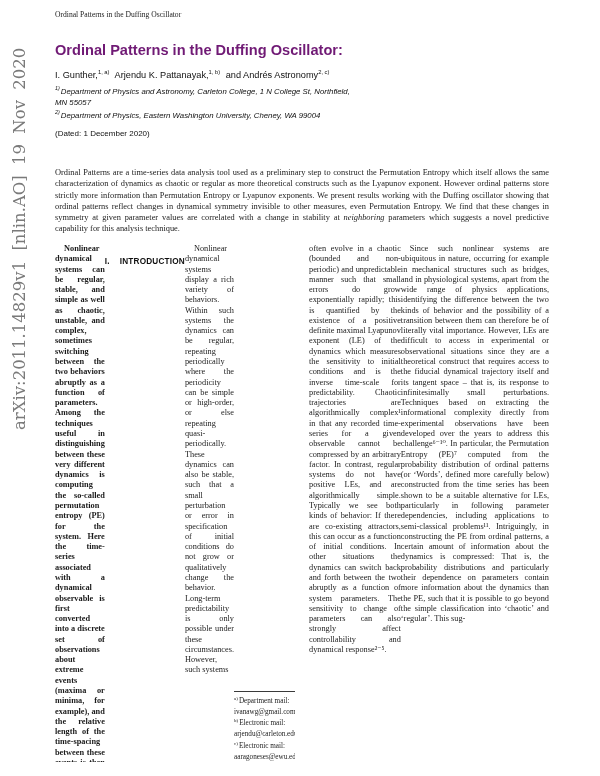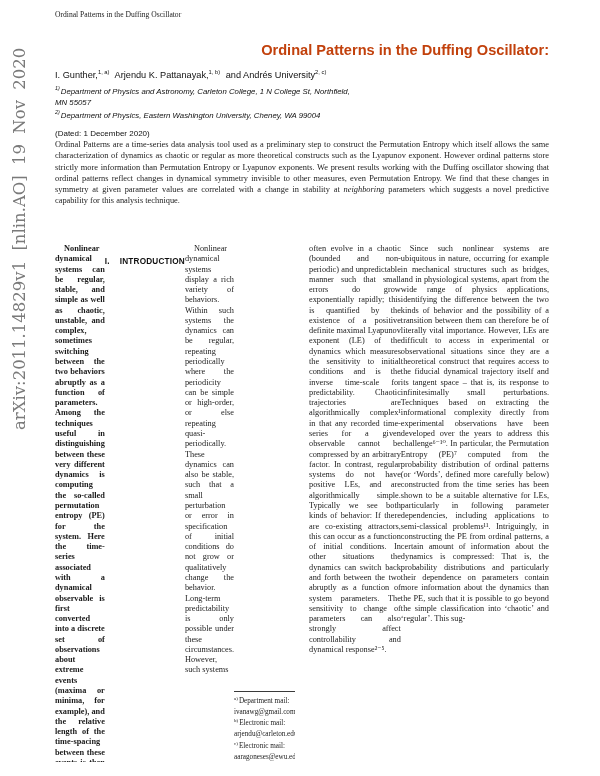--- a/index.html
+++ b/index.html
@@ -45,23 +45,22 @@
     width: 494px;
     display: flex;
     flex-direction: column;
   }
 
   .title {
     font-family: "Liberation Sans", "DejaVu Sans", sans-serif;
     font-size: 14.6px;
     font-weight: bold;
     line-height: 1.4;
-    color: #c2410c;
+    color: #701a75;
     margin-bottom: 9px;
-    text-align: right;
   }
 
   .authors {
     font-family: "Liberation Sans", "DejaVu Sans", sans-serif;
     font-size: 9.2px;
     color: #101010;
     margin-bottom: 5px;
   }
   .authors .author { margin-right: 3px; }
   .authors sup { font-size: 5.8px; }
@@ -71,29 +70,29 @@
     font-style: italic;
     font-size: 7.8px;
     line-height: 1.4;
     color: #101010;
   }
   .affiliation sup { font-size: 5.4px; margin-right: 1px; }
 
   .date {
     font-family: "Liberation Sans", "DejaVu Sans", sans-serif;
     font-size: 8px;
-    margin: 8px 0 1px;
+    margin: 8px 0 29px;
     color: #101010;
   }
 
   .abstract {
     font-size: 8.4px;
     line-height: 1.32;
     text-align: justify;
-    margin-bottom: 38px;
+    margin-bottom: 10px;
   }
   .abstract .it { font-style: italic; }
 
   .columns {
     flex: 1;
     display: flex;
     gap: 14px;
     overflow: hidden;
   }
   .col {
@@ -141,21 +140,21 @@
 
   <div class="content">
 
     <div class="title">
       <div>Ordinal Patterns in the Duffing Oscillator:</div>
     </div>
 
     <div class="authors">
       <span class="author"><span>I. Gunther,</span><sup>1, a)</sup></span>
       <span class="author"><span>Arjendu K. Pattanayak,</span><sup>1, b)</sup></span>
-      <span class="author"><span>and Andrés University</span><sup>2, c)</sup></span>
+      <span class="author"><span>and Andrés Astronomy</span><sup>2, c)</sup></span>
     </div>
 
     <div class="affiliation"><sup>1)</sup><span>Department of Physics and Astronomy, Carleton College, 1 N College St, Northfield,</span><br><span>MN 55057</span></div>
 
     <div class="affiliation"><sup>2)</sup><span>Department of Physics, Eastern Washington University, Cheney, WA 99004</span></div>
 
     <div class="date">(Dated: 1 December 2020)</div>
 
     <div class="abstract"><span>Ordinal Patterns are a time-series data analysis tool used as a preliminary step to construct the Permutation Entropy which itself allows the same characterization of dynamics as chaotic or regular as more theoretical constructs such as the Lyapunov exponent. However ordinal patterns store strictly more information than Permutation Entropy or Lyapunov exponents. We present results working with the Duffing oscillator showing that ordinal patterns reflect changes in dynamical symmetry invisible to other measures, even Permutation Entropy. We find that these changes in symmetry at given parameter values are correlated with a change in stability at </span><span class="it">neighboring</span><span> parameters which suggests a novel predictive capability for this analysis technique.</span></div>
 

